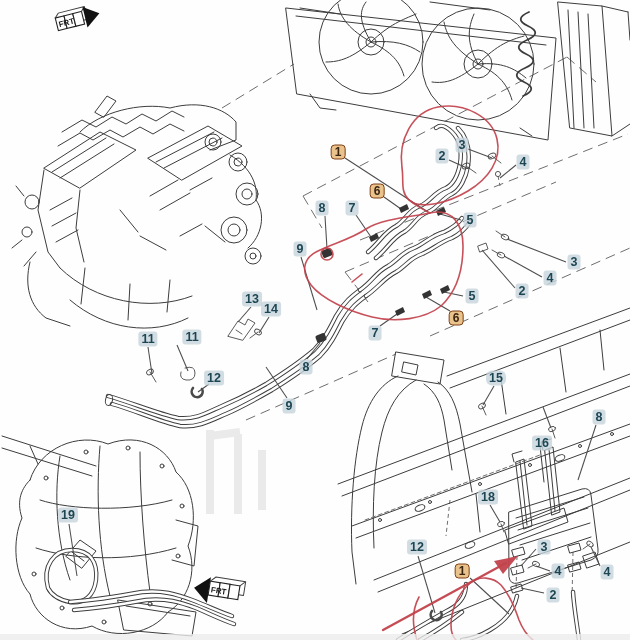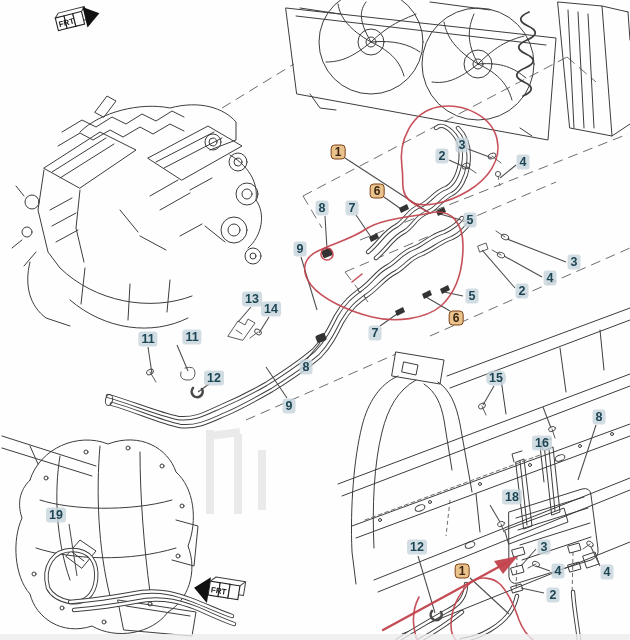--- a/index.html
+++ b/index.html
@@ -341,22 +341,22 @@
       <div class="callout box" style="left: 456px; top: 318px;">6</div>
       <div class="callout" style="left: 375px; top: 333px;">7</div>
       <div class="callout" style="left: 148px; top: 339px;">11</div>
       <div class="callout" style="left: 176px; top: 337px; margin-left: 16px;">11</div>
       <div class="callout" style="left: 306px; top: 367px;">8</div>
       <div class="callout" style="left: 214px; top: 378px;">12</div>
       <div class="callout" style="left: 496px; top: 378px; border-radius: 6px;">15</div>
       <div class="callout" style="left: 542px; top: 399px; margin-top: 44px;">16</div>
       <div class="callout" style="left: 289px; top: 406px;">9</div>
       <div class="callout" style="left: 599px; top: 417px;">8</div>
-      <div class="callout" style="left: 512px; top: 497px;">18</div>
-      <div class="callout" style="left: 56px; top: 515px;">19</div>
+      <div class="callout" style="left: 488px; top: 497px;">18</div>
+      <div class="callout" style="left: 68px; top: 515px;">19</div>
       <div class="callout" style="left: 417px; top: 547px;">12</div>
       <div class="callout" style="left: 544px; top: 547px;">3</div>
       <div class="callout box" style="left: 462px; top: 571px;">1</div>
       <div class="callout" style="left: 558px; top: 571px;">4</div>
       <div class="callout" style="left: 607px; top: 572px;">4</div>
       <div class="callout" style="left: 553px; top: 595px;">2</div>
     </div>
 <div id="bottomstrip"></div>
 
 </div>

